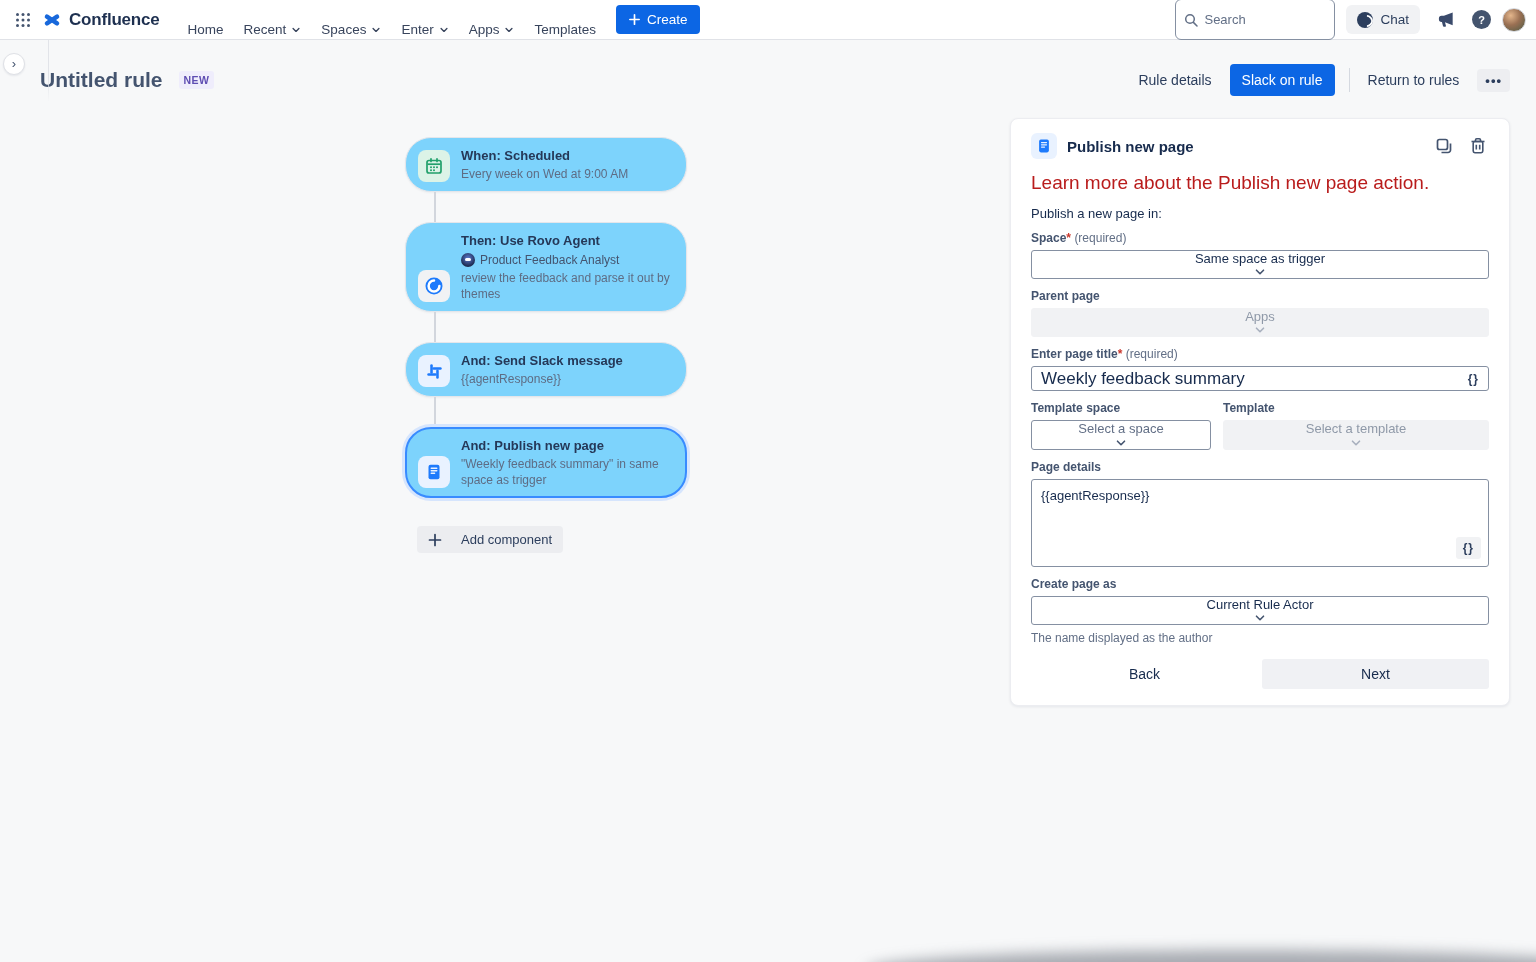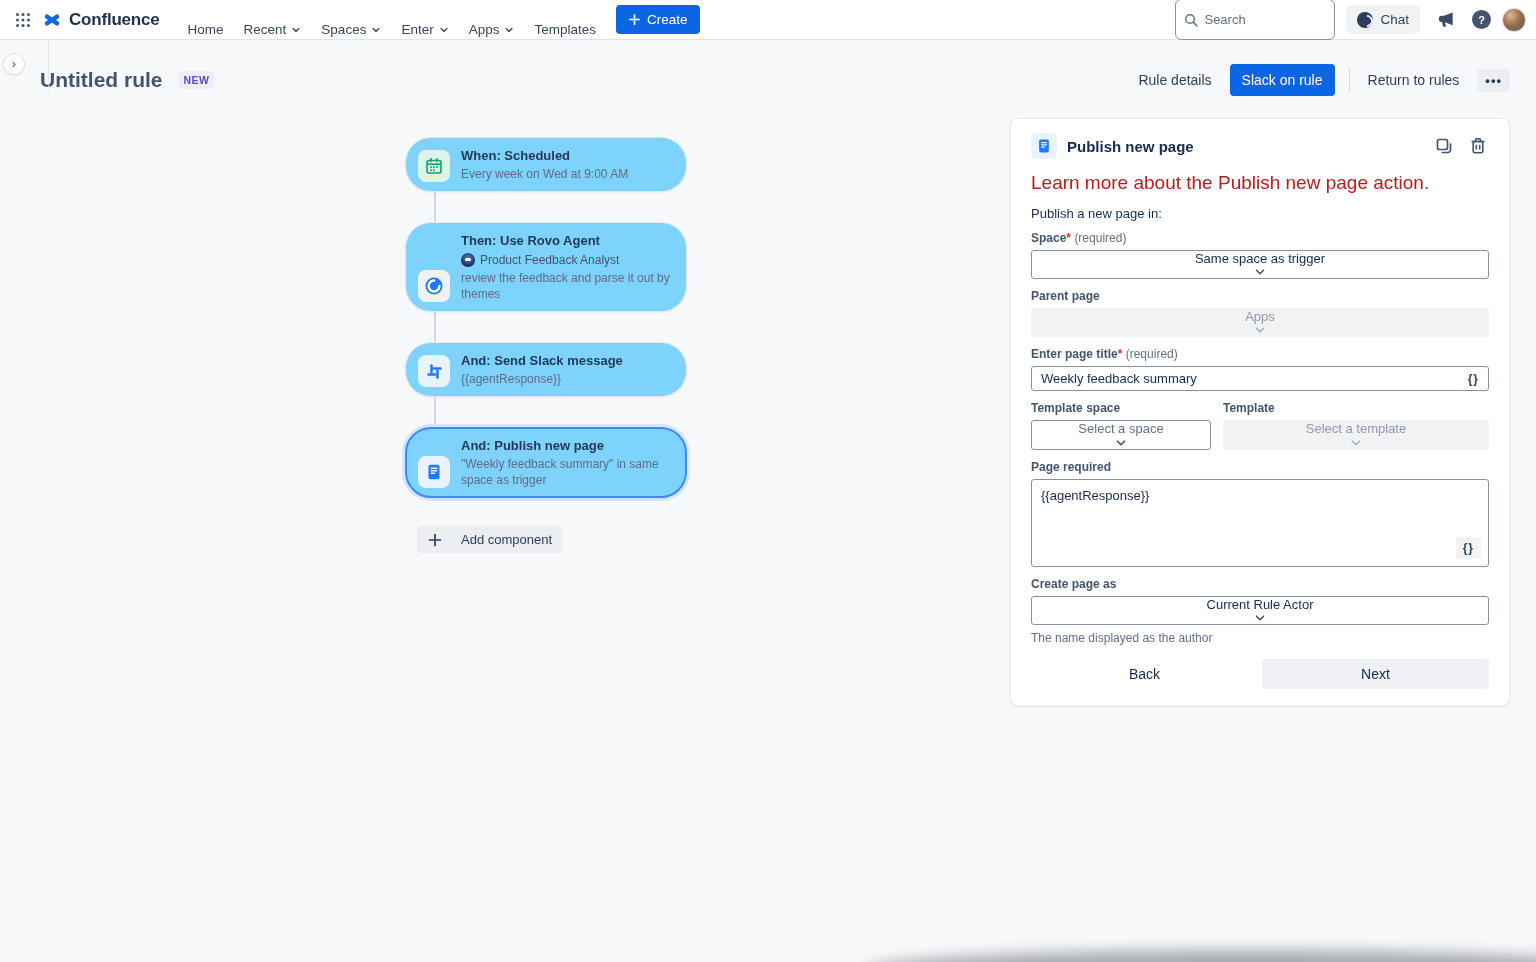--- a/index.html
+++ b/index.html
@@ -66,21 +66,21 @@
   .panel-title { font-size:15px; font-weight:700; color:#172B4D; }
   .panel-actions { margin-left:auto; display:flex; align-items:center; gap:12px; }
   .panel-link { color:#b91c1c; font-size:19px; margin-top:13px; text-decoration:none; display:block; cursor:pointer; }
   .panel-intro { font-size:13px; color:#172B4D; margin-top:12px; }
   .field-label { font-size:12px; font-weight:700; color:#44546F; margin-top:10px; line-height:15px; }
   .req-star { color:#C9372C; }
   .req-hint { font-weight:400; color:#626F86; }
   .select { height:30px; margin-top:4px; border:1px solid #8590A2; border-radius:3px; background:#fff; display:flex; align-items:center; justify-content:space-between; padding:0 9px; font-size:13px; color:#172B4D; cursor:pointer;flex-direction:column; }
   .select.disabled { background:#F1F2F4; border-color:#F1F2F4; color:#8F99A8; cursor:default; }
   .input-wrap { height:30px; margin-top:4px; border:1px solid #8590A2; border-radius:3px; background:#fff; display:flex; align-items:center; }
-  .input-wrap input { flex:1; border:none; outline:none; font-size:13px; color:#172B4D; padding:0 9px; font-family:inherit; min-width:0; background:transparent; }
+  .input-wrap input { flex:1; border:none; outline:none; font-size:17px; color:#172B4D; padding:0 9px; font-family:inherit; min-width:0; background:transparent; }
   .braces { font-size:12px; font-weight:700; color:#2C3E5D; padding:0 9px; cursor:pointer; letter-spacing:1px; }
   .two-col { display:flex; gap:12px; }
   .col-a { width:180px; flex:none; }
   .col-b { flex:1; min-width:0; }
   .textarea-wrap { margin-top:4px; border:1px solid #8590A2; border-radius:3px; background:#fff; height:106px; position:relative; }
   .textarea-wrap textarea { width:100%; height:100%; border:none; outline:none; resize:none; font-family:inherit; font-size:13px; color:#172B4D; padding:8px 9px; background:transparent; }
   .braces-btn { position:absolute; right:7px; bottom:7px; background:#F1F2F4; border:none; border-radius:3px; padding:4px 7px; font-size:12px; font-weight:700; color:#2C3E5D; cursor:pointer; letter-spacing:1px; font-family:inherit; }
   .helper-text { font-size:12px; color:#626F86; margin-top:6px; }
   .panel-footer { margin-top:auto; display:flex; gap:4px; padding-top:14px; }
   .btn-back { flex:1; height:30px; background:transparent; border:none; border-radius:3px; font-size:14px; font-weight:500; color:#172B4D; cursor:pointer; font-family:inherit; }
@@ -371,21 +371,21 @@
         <span>Select a template</span>
         <span>
             <svg width="12" height="12" viewBox="0 0 12 12">
               <path d="M2.5 4.2l3.5 3.5 3.5-3.5" stroke="#A8B0BE" stroke-width="1.6" fill="none" stroke-linecap="round" stroke-linejoin="round"></path>
             </svg>
           </span>
       </div>
     </div>
   </div>
 
-  <div class="field-label">Page required</div>
+  <div class="field-label">Page details</div>
   <div class="textarea-wrap">
     <textarea style="">{{agentResponse}}</textarea>
     <button class="braces-btn">{}</button>
   </div>
 
   <div class="field-label">Create page as</div>
   <div class="select">
     <span>Current Rule Actor</span>
     <span>
         <svg width="12" height="12" viewBox="0 0 12 12">

